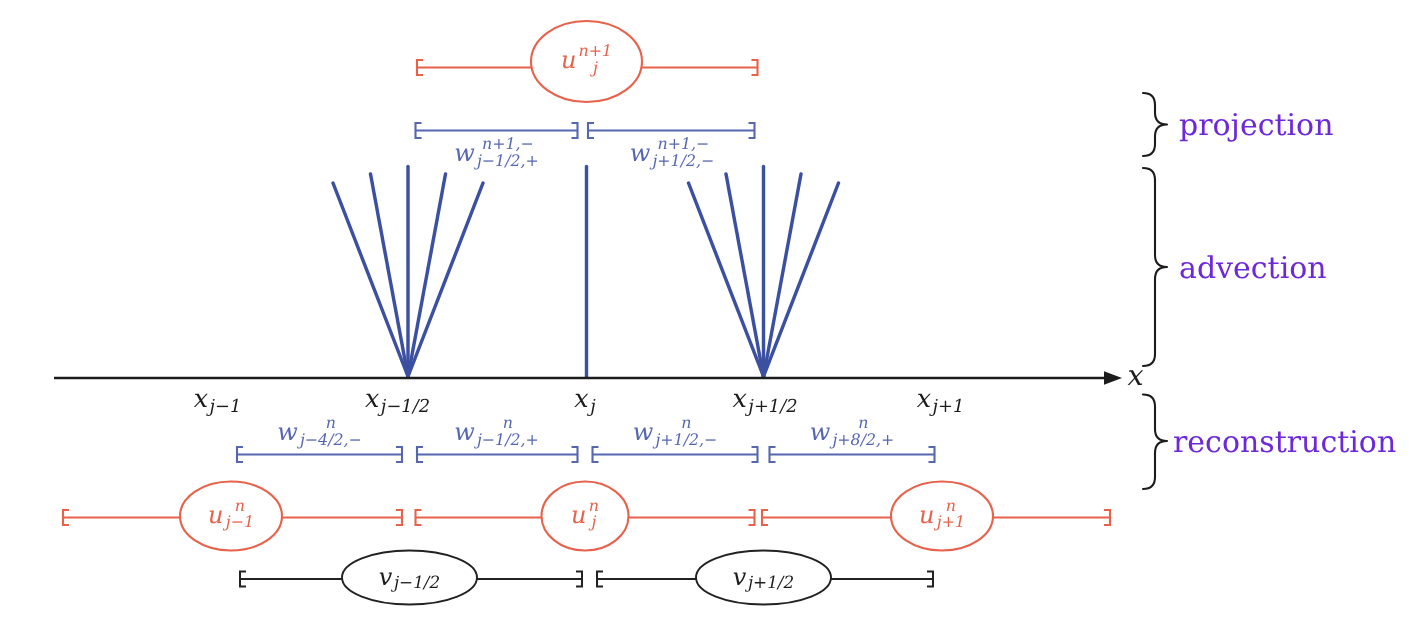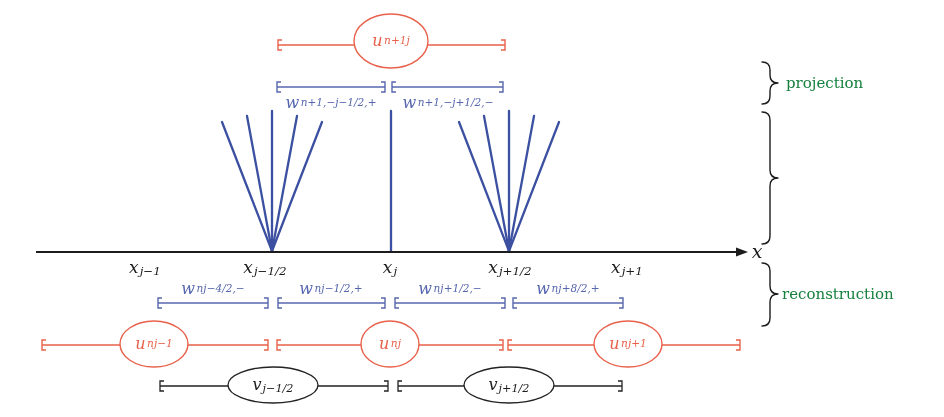--- a/index.html
+++ b/index.html
@@ -15,35 +15,35 @@
     position:absolute;
     display:flex;align-items:center;justify-content:center;
     transform:translate(-50%,-50%);
     white-space:nowrap;
     font-style:italic;
     line-height:1;
     pointer-events:none;
   }
   .mlabel .base{display:inline-block;}
   .ss{
-    display:inline-flex;align-items:center;
+    display:inline-flex;flex-direction:column;align-items:center;
     font-size:0.66em;line-height:1.08;margin-left:1.5px;font-style:italic;
   }
   .sb{ 
     font-size:0.70em;margin-left:1px;transform:translateY(0.35em);display:inline-block;
   }
   .red{color:#E8614B;}
   .blue{color:#5767AF;}
   .ink{color:#1C1C1C;}
   .phase{
     position:absolute;
     transform:translateY(-50%);
     font-style:normal;
-    font-size:15px;
-    color:#15803d;
+    font-size:20px;
+    color:#6d28d9;
     white-space:nowrap;
   }
   .f16{font-size:16px;}
   .f17{font-size:17px;}
   .f19{font-size:19px;}
 </style>
 </head>
 <body>
 
 <div id="fig">
@@ -219,15 +219,16 @@
   <div class="mlabel ink f16" style="left:273px;top:385px;">
     <span class="base">v</span>
       <span class="sb">j−1/2</span>
   </div>
   <div class="mlabel ink f16" style="left:509px;top:385px;">
     <span class="base">v</span>
       <span class="sb">j+1/2</span>
   </div>
 
   <div class="phase" style="left:786px;top:83px;">projection</div>
+  <div class="phase" style="left:786px;top:178px;">advection</div>
   <div class="phase" style="left:782px;top:294px;">reconstruction</div>
 
 </div>
 
 </body></html>

